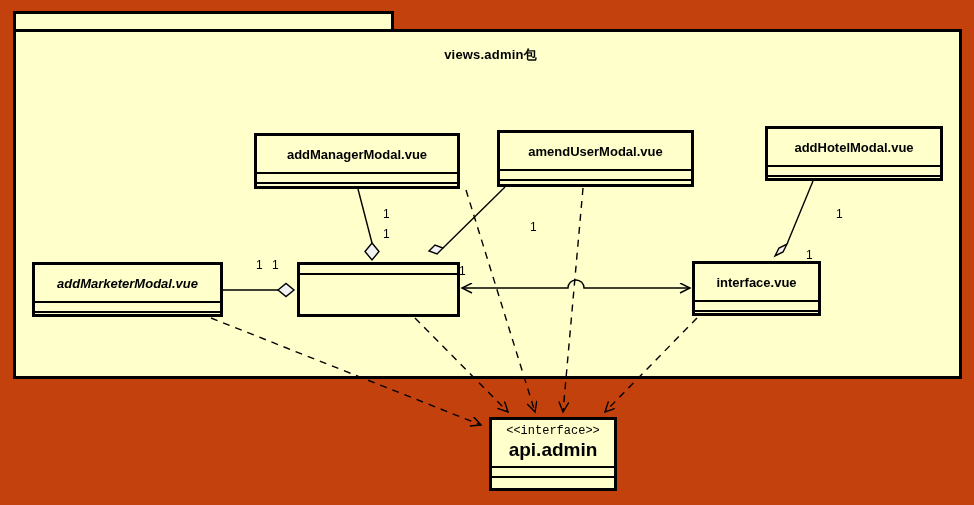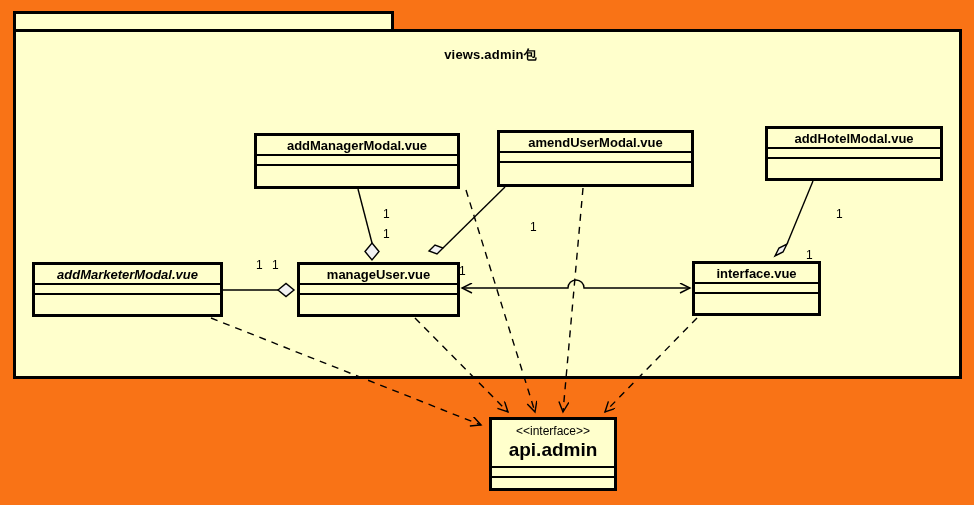--- a/index.html
+++ b/index.html
@@ -10,21 +10,21 @@
   body {
     width: 974px;
     height: 505px;
     font-family: "Liberation Sans", sans-serif;
     overflow: hidden;
   }
   #stage {
     position: relative;
     width: 974px;
     height: 505px;
-    background: #f97316;
+    background: #c2410c;
   }
   #edges {
     position: absolute;
     left: 0; top: 0;
     width: 974px;
     height: 505px;
     pointer-events: none;
   }
   
   .pkg-tab {
@@ -59,21 +59,21 @@
     position: absolute;
     background: #ffffcc;
     border: 3px solid #000000;
     box-sizing: border-box;
     z-index: 5;
   }
   .cls .name {
     display: flex;
     align-items: center;
     justify-content: center;
-    height: 20px;
+    height: 38px;
     font-size: 13px;
     font-weight: bold;
     color: #000000;
     border-bottom: 2px solid #000000;
     box-sizing: border-box;
     white-space: nowrap;
   }
   .cls .comp {
     height: 10px;
     box-sizing: border-box;
@@ -84,20 +84,21 @@
   
   .cls.iface .name {
     flex-direction: column;
     justify-content: center;
     height: 48px;
     line-height: 1.15;
   }
   .cls.iface .stereo {
     font-weight: normal;
     font-size: 12px;
+    font-family: Liberation Mono, monospace;
   }
   .cls.iface .ifname {
     font-weight: bold;
     font-size: 19px;
   }
   
   .mult {
     position: absolute;
     font-size: 12px;
     color: #000000;
@@ -184,21 +185,20 @@
     <div class="comp"></div>
   </div>
 
   <div class="cls" style="left:32px; top:262px; width:191px; height:55px;font-style:italic;">
     <div class="name">addMarketerModal.vue</div>
     <div class="comp first"></div>
     <div class="comp"></div>
   </div>
 
   <div class="cls" style="left:297px; top:262px; width:163px; height:55px;">
-    <div class="name">manageUser.vue</div>
     <div class="comp first"></div>
     <div class="comp"></div>
   </div>
 
   <div class="cls" style="left:692px; top:261px; width:129px; height:55px;">
     <div class="name">interface.vue</div>
     <div class="comp first"></div>
     <div class="comp"></div>
   </div>
 

